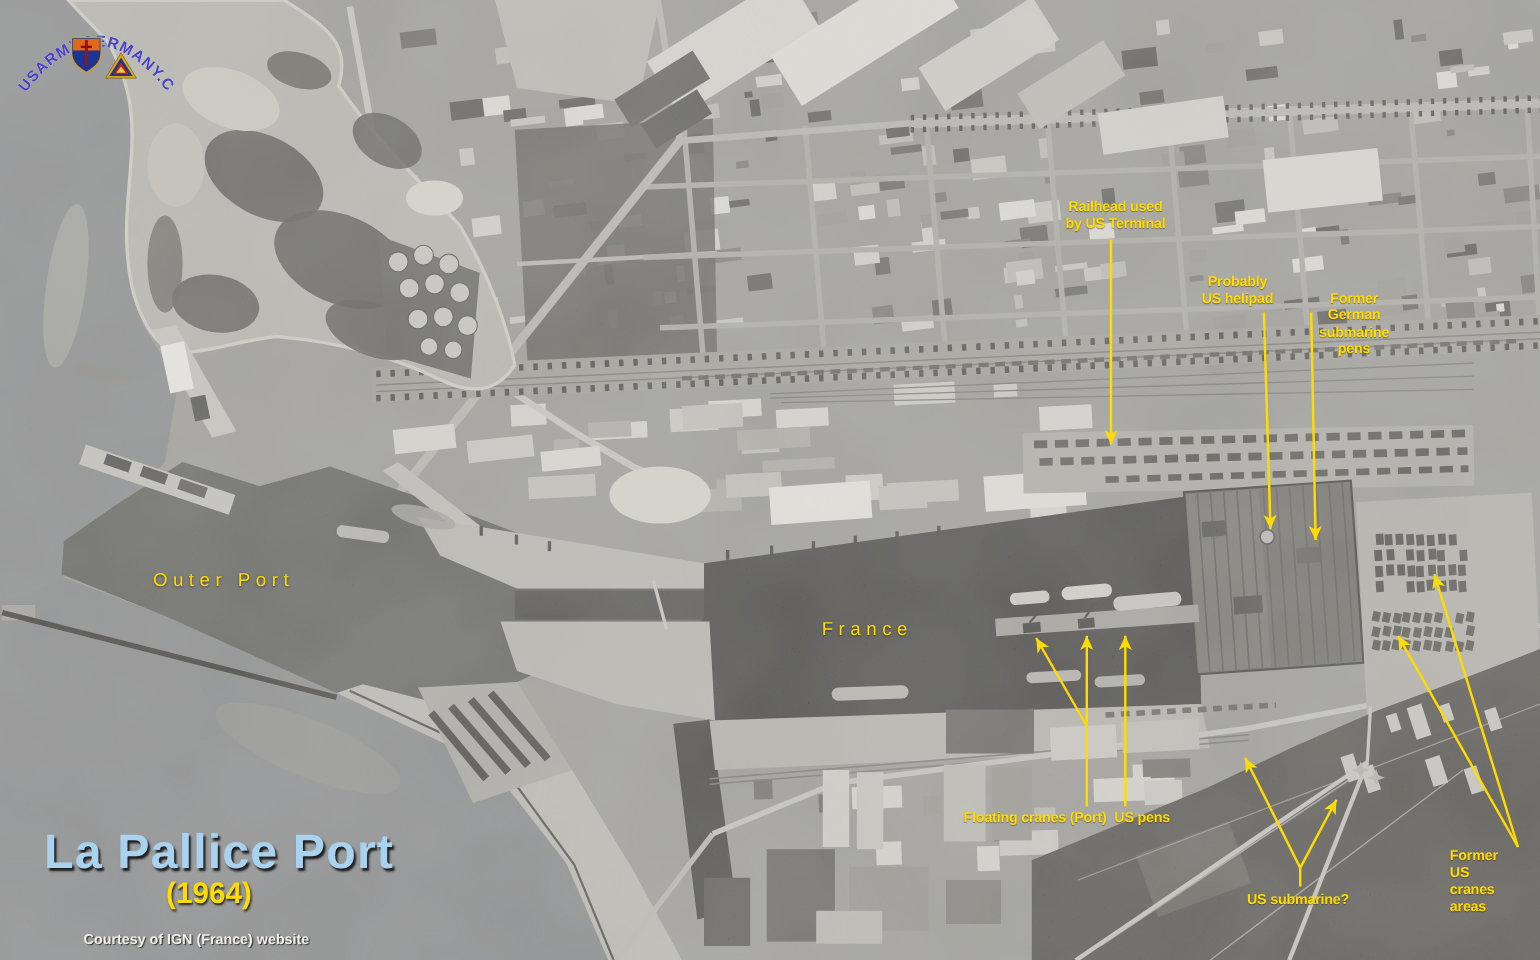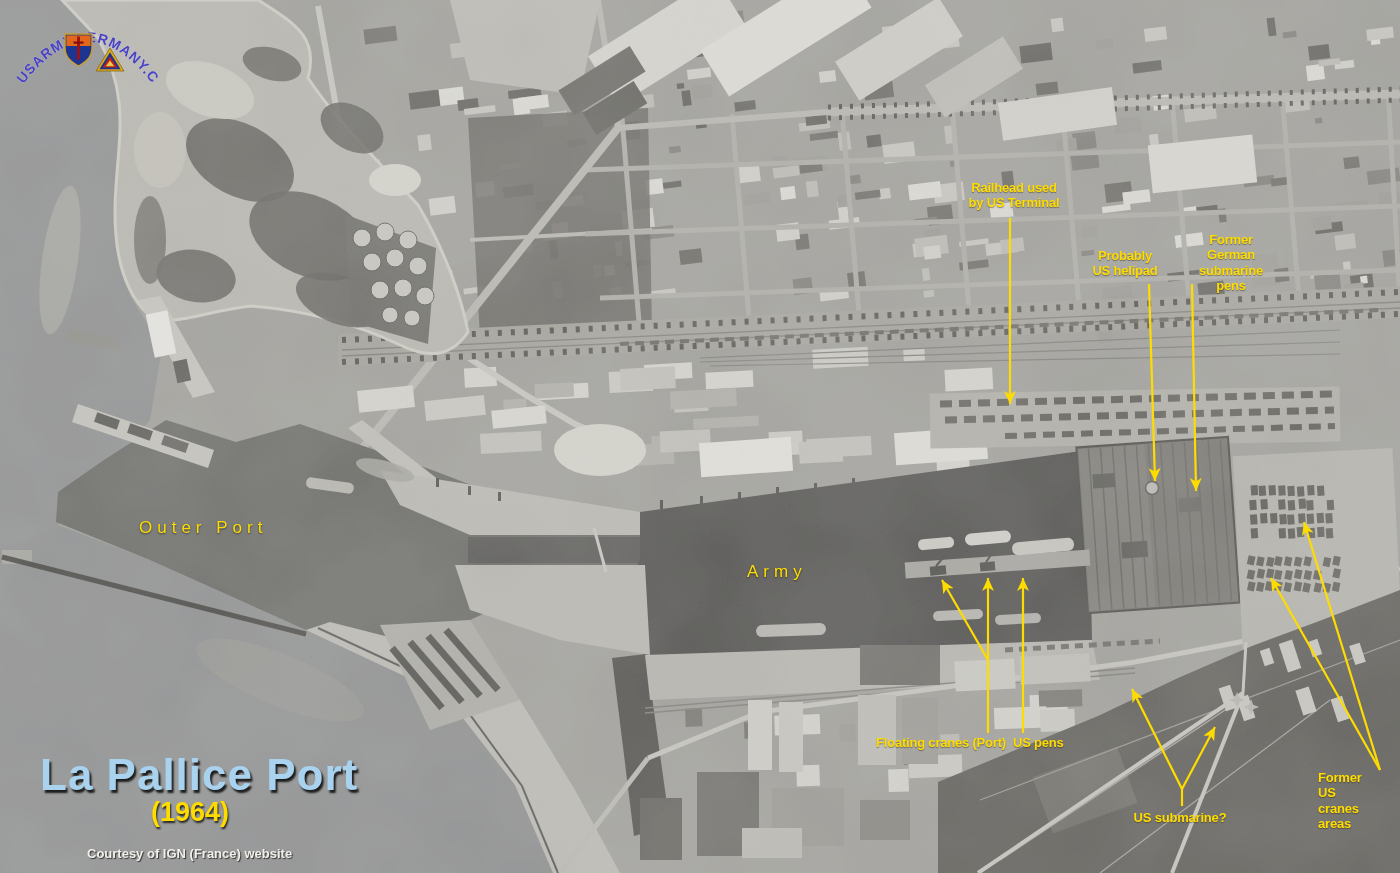--- a/index.html
+++ b/index.html
@@ -13,21 +13,21 @@
          text-shadow:0 1px 1px rgba(40,30,0,.45);}
   .center{transform:translateX(-50%);text-align:center;}
   .place{font-size:17px;font-weight:normal;letter-spacing:5px;color:var(--annotation-yellow,#FFDC00);
          text-shadow:0 1px 2px rgba(0,0,0,.5);white-space:nowrap;}
   #title-main{position:absolute;left:40px;top:750px;font-size:44px;font-weight:bold;letter-spacing:1px;
          color:var(--title-blue,#A8D2EE);text-shadow:2px 3px 2px rgba(22,22,22,.95);white-space:nowrap;}
   #title-year{position:absolute;left:190px;top:797px;transform:translateX(-50%);
          font-size:27px;font-weight:bold;color:var(--annotation-yellow,#FFDC00);
          text-shadow:1px 2px 2px rgba(22,22,22,.9);}
   #credit{position:absolute;left:76px;top:846px;font-size:13px;font-weight:bold;color:#f0efe9;
-         text-shadow:1px 1px 1px rgba(30,30,30,.8);margin-left:11px;}
+         text-shadow:1px 1px 1px rgba(30,30,30,.8);}
   .aline{stroke:var(--annotation-yellow,#FFDC00);stroke-width:2.2;fill:none;}
   #ah path{fill:var(--annotation-yellow,#FFDC00);}
   .logo{position:absolute;left:8px;top:2px;width:160px;height:92px;}
   .logo-text{font-family:"Liberation Sans",sans-serif;font-weight:bold;font-size:14px;
          fill:var(--logo-blue,#4A42C4);letter-spacing:1px;stroke:#d4d5e8;stroke-width:.4;paint-order:stroke;}
 </style>
 </head>
 <body>
 
 <div class="stage">
@@ -618,30 +618,30 @@
     <line class="aline" x1="1380" y1="770" x2="1304" y2="522" marker-end="url(#ah)"></line>
     <line class="aline" x1="1380" y1="770" x2="1271" y2="578" marker-end="url(#ah)"></line>
   </g>
 </svg>
 
 <div id="labels">
   <div class="label center" style="left:1014px;top:180px">Railhead used
 by US Terminal</div>
   <div class="label center" style="left:1125px;top:248px">Probably
 US helipad</div>
-  <div class="label center" style="left:1231px;top:232px">Former German
+  <div class="label center" style="left:1231px;top:263px">Former German
 submarine pens</div>
   <div class="label" style="left:876px;top:735px">Floating cranes (Port)</div>
   <div class="label" style="left:1013px;top:735px">US pens</div>
   <div class="label center" style="left:1180px;top:810px">US submarine?</div>
   <div class="label" style="left:1318px;top:770px">Former US
 cranes areas</div>
 
   <div class="place" style="position:absolute;left:139px;top:518px">Outer Port</div>
-  <div class="place" style="position:absolute;left:747px;top:562px">Army</div>
+  <div class="place" style="position:absolute;left:747px;top:562px">France</div>
 
   <div id="title-main">La Pallice Port</div>
   <div id="title-year">(1964)</div>
   <div id="credit">Courtesy of IGN (France) website</div>
 </div>
 
 <svg class="logo" viewBox="0 0 160 92">
   <path id="arc" d="M14,84 Q80,-4 146,84" fill="none"></path>
   <text class="logo-text">
     <textPath href="#arc" startOffset="2"><tspan>USARMYGERMANY.COM</tspan></textPath>

